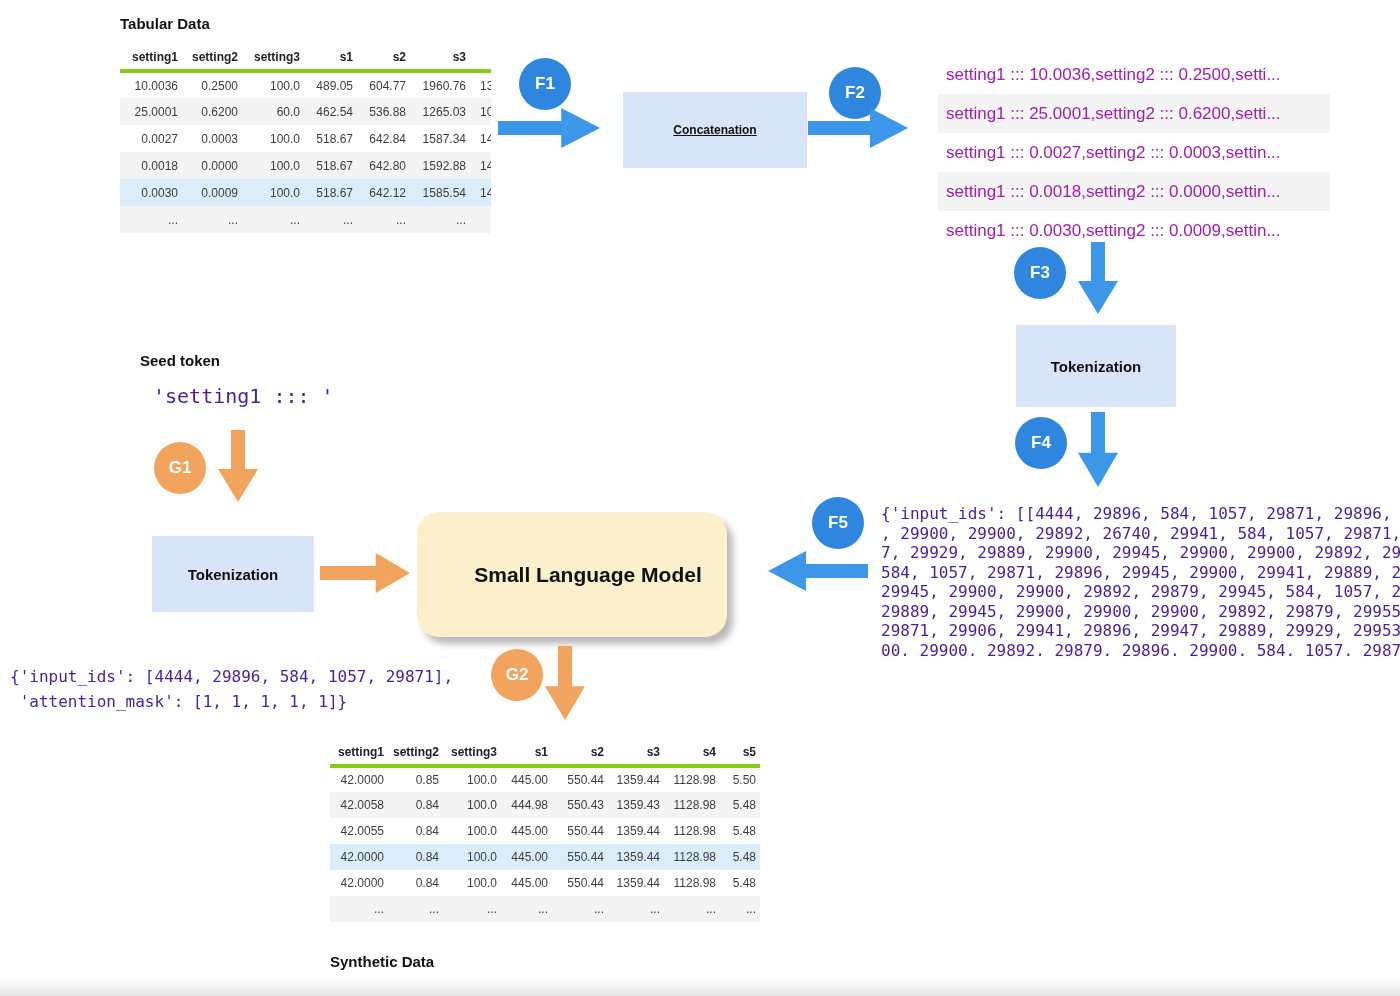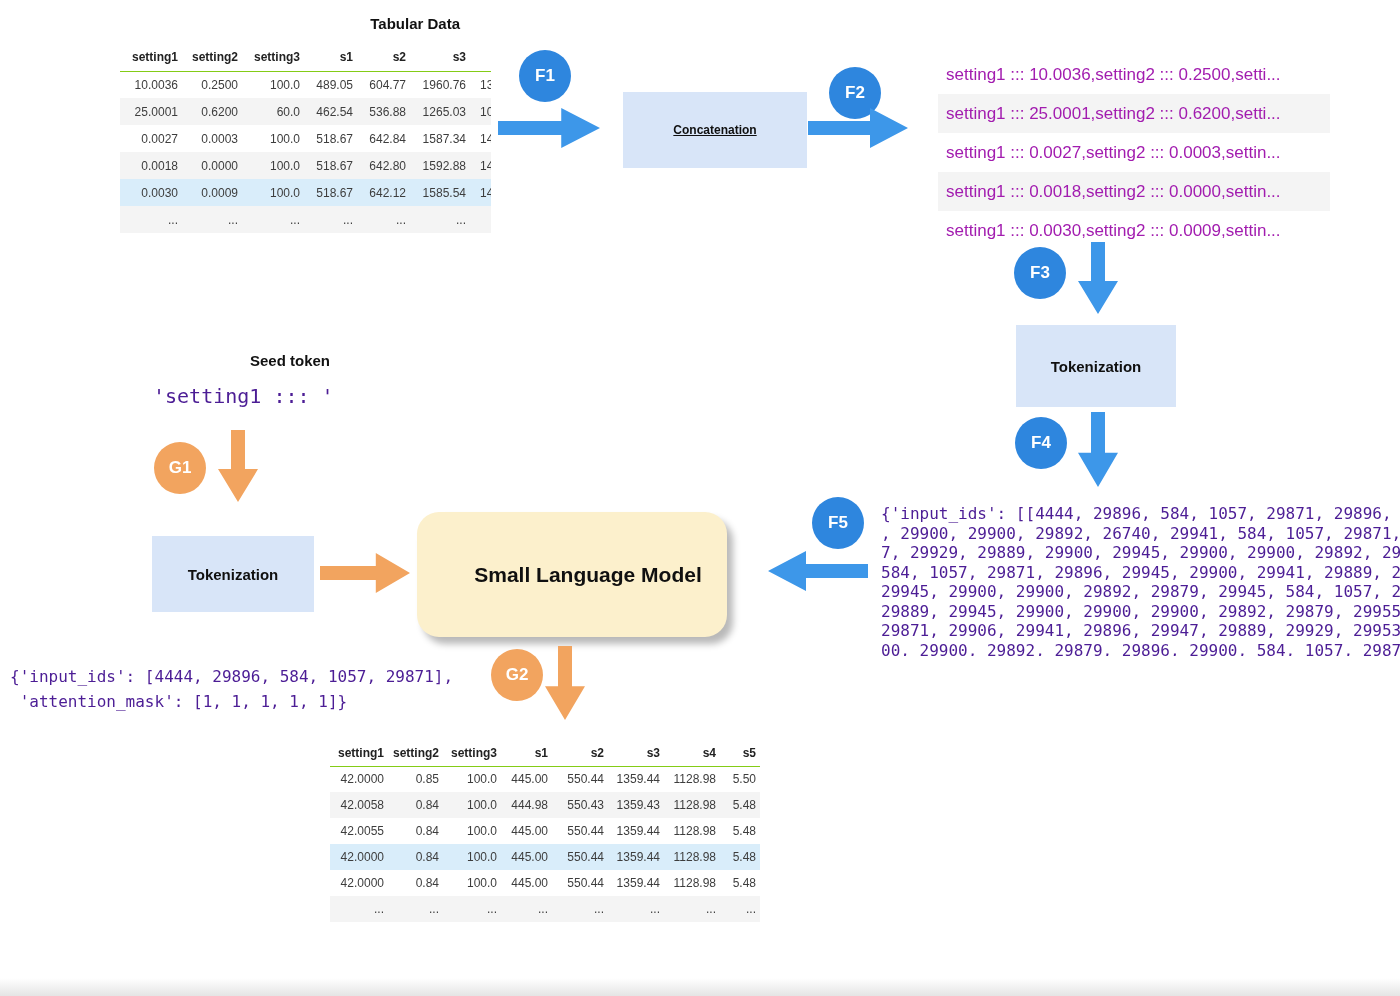--- a/index.html
+++ b/index.html
@@ -2,21 +2,21 @@
 <html><head>
 <meta charset="utf-8">
 <style>
   * { margin:0; padding:0; box-sizing:border-box; }
   body { background:#fff; font-family:"Liberation Sans", sans-serif; }
   .canvas { position:relative; width:1400px; height:996px; background:#ffffff; overflow:hidden; }
 
   .abs { position:absolute; }
 
   
-  .sec-title { font-weight:bold; font-size:15px; color:#111; text-align:right; }
+  .sec-title { font-weight:bold; font-size:15px; color:#111; text-align:left; }
 
   
   .step { position:absolute; width:52px; height:52px; border-radius:50%;
           display:flex; align-items:center; justify-content:center;
           color:#fff; font-weight:bold; font-size:17px; }
   .step.blue { background:#2e86de; }
   .step.orange { background:#f2a45f; }
 
   
   .box { position:absolute; display:flex; align-items:center; justify-content:center;
@@ -29,21 +29,21 @@
   .arr { position:absolute; }
   .arr svg { display:block; width:100%; height:100%; }
   .arr.blue polygon { fill:#3d97e9; }
   .arr.orange polygon { fill:#f2a45f; }
 
   
   .tablewrap { position:absolute; overflow:hidden; }
   table.data-table { border-collapse:collapse; table-layout:fixed; }
   table.data-table th, table.data-table td {
     font-size:12px; padding:0 4px; text-align:right; color:#3d3d3d; white-space:nowrap; overflow:hidden; }
-  table.data-table th { font-weight:bold; color:#222; border-bottom:1px solid #84cc16; }
+  table.data-table th { font-weight:bold; color:#222; border-bottom:4px solid #84cc16; }
   tr.stripe { background:#f4f4f4; }
   tr.highlight { background:#d9edfa; }
 
   #top-table table { width:380px; }
   #top-table th, #top-table td { height:27px; }
   #top-table th:nth-child(1), #top-table td:nth-child(1) { width:62px; }
   #top-table th:nth-child(2), #top-table td:nth-child(2) { width:60px; }
   #top-table th:nth-child(3), #top-table td:nth-child(3) { width:62px; }
   #top-table th:nth-child(4), #top-table td:nth-child(4) { width:53px; }
   #top-table th:nth-child(5), #top-table td:nth-child(5) { width:53px; }
@@ -148,21 +148,21 @@
             <td>...</td>
             <td>...</td>
             <td>...</td>
             <td>...</td>
             <td></td>
           </tr>
         </tbody>
       </table>
     </div>
 
-  <div class="step blue" style="left:519px; top:50px;">F1</div>
+  <div class="step blue" style="left:519px; top:58px;">F1</div>
   <div class="arr blue" style="left:498px; top:108px; width:102px; height:40px;">
     <svg viewBox="0 0 100 40" preserveAspectRatio="none">
         <polygon points="0,13 62,13 62,0 100,20 62,40 62,27 0,27"></polygon>
       </svg>
   </div>
 
   <div class="box bluebox" style="left:623px; top:92px; width:184px; height:76px; font-size:12px;text-decoration:underline;">Concatenation</div>
 
   <div class="step blue" style="left:829px; top:67px;">F2</div>
   <div class="arr blue" style="left:808px; top:108px; width:100px; height:40px;">
@@ -315,15 +315,16 @@
             <td>...</td>
             <td>...</td>
             <td>...</td>
             <td>...</td>
             <td>...</td>
             <td>...</td>
           </tr>
         </tbody>
       </table>
     </div>
+  <div class="abs sec-title" style="left:330px; top:953px; width:430px;">Synthetic Data</div>
 
   <div id="bottom-strip" class="abs"></div>
 </div>
 
 </body></html>

